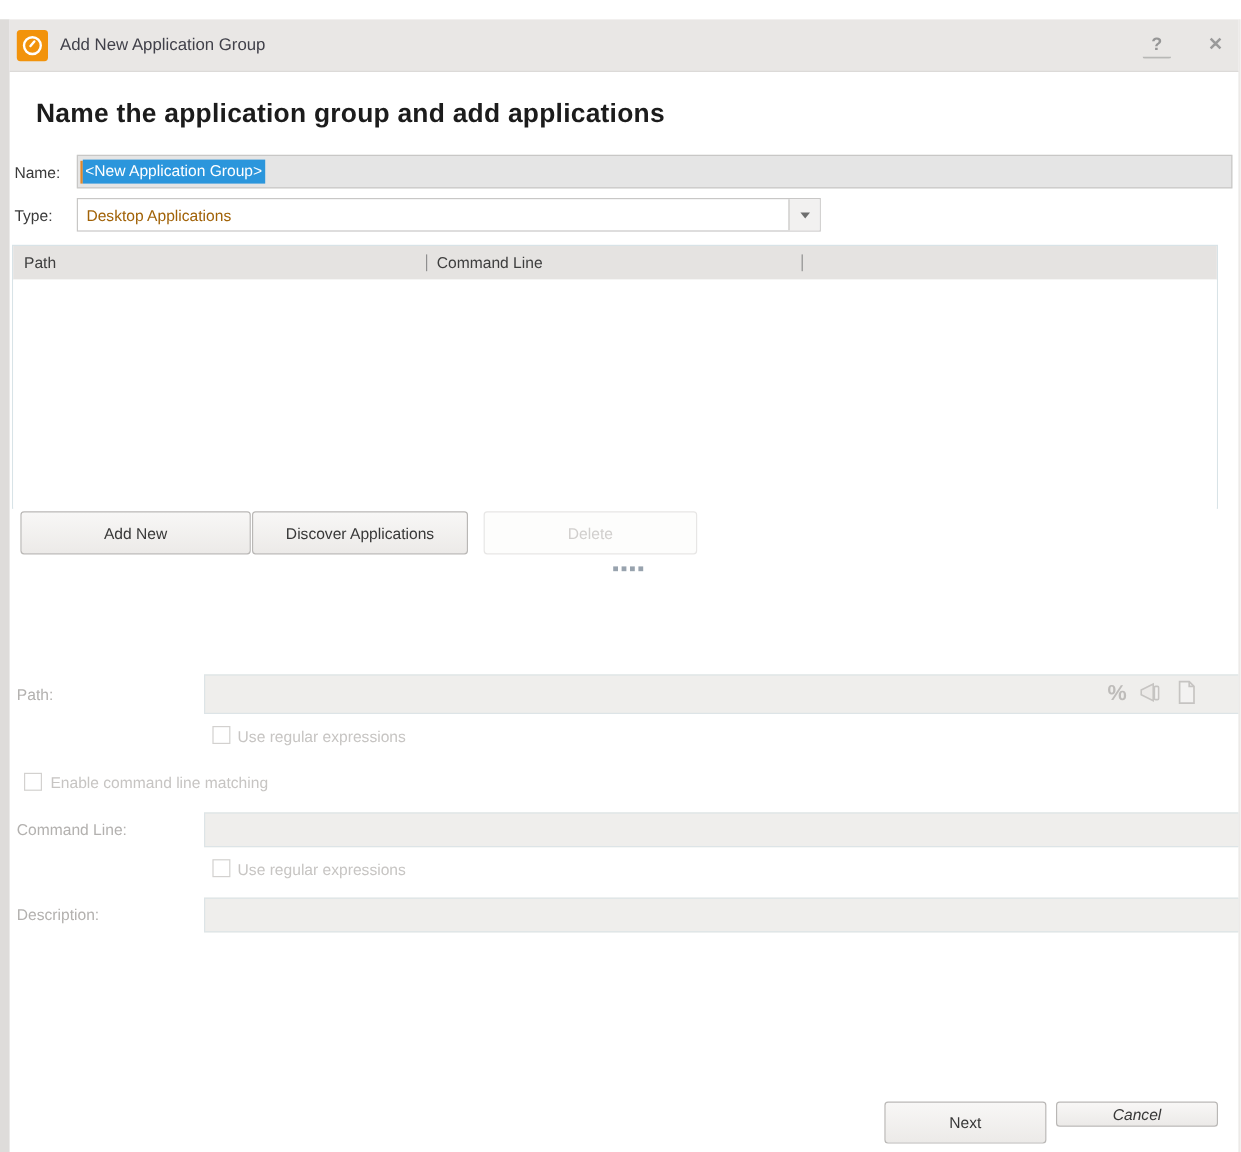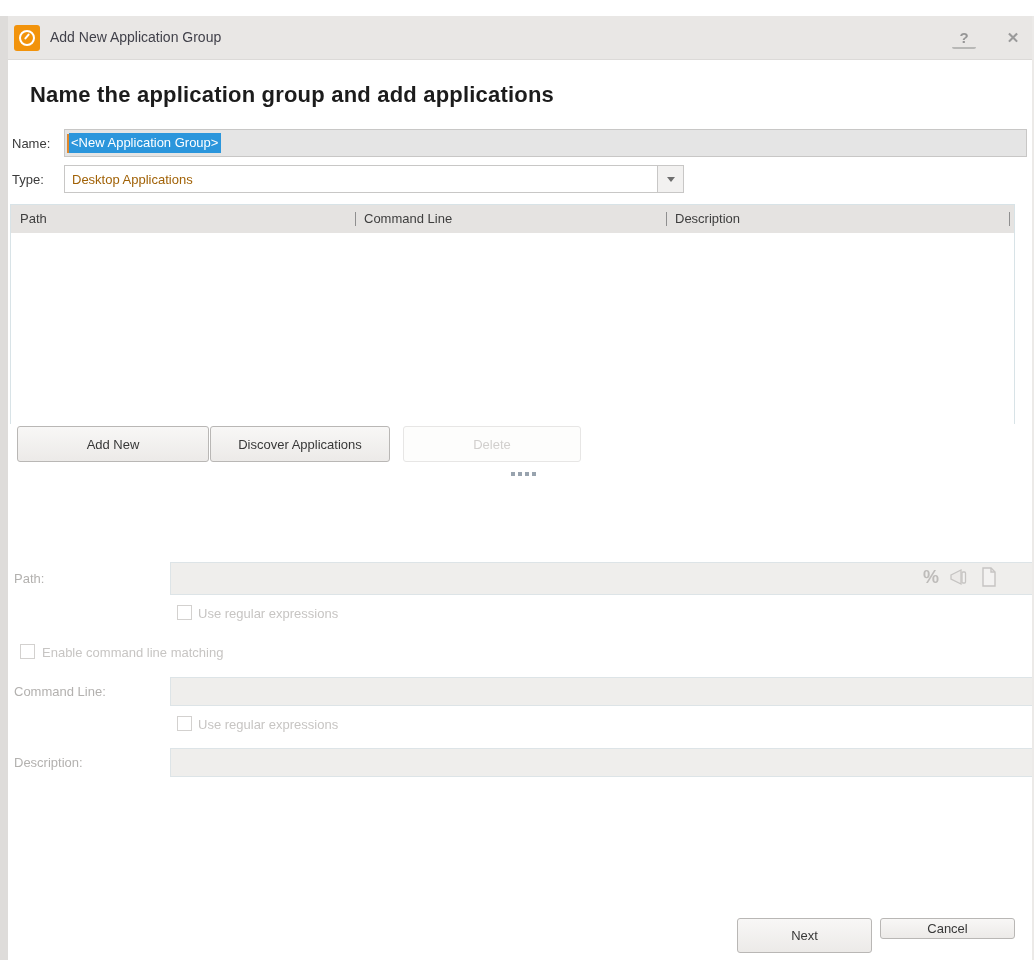--- a/index.html
+++ b/index.html
@@ -107,21 +107,21 @@
     display:flex; align-items:center; justify-content:center;
     font-family:"Liberation Sans", sans-serif;
   }
   .btn.disabled {
     border-color:#e7e6e5; background:#fdfdfc; color:#d1cfcd; cursor:default;
   }
   .btn-add      { left:9px;   top:410px; width:192px; }
   .btn-discover { left:202px; top:410px; width:180px; }
   .btn-delete   { left:395px; top:410px; width:178px; }
   .btn-next     { left:729px; top:902px; width:135px; height:35px; }
-  .btn-cancel   { left:872px; top:902px; width:135px; height:21px; }
+  .btn-cancel   { left:872px; top:902px; width:135px; height:21px;font-style:italic; }
   
   .splitter {
     position:absolute; left:490px; top:453px; width:50px; height:10px;
     display:flex; justify-content:center; gap:3px; align-items:center; cursor:row-resize;
   }
   .splitter .dot { width:4px; height:4px; background:#98a3ae; }
   
   .dis-label { position:absolute; color:#b3b1af; }
   .lbl-path  { left:6px; top:555px; }
   .lbl-cmd   { left:6px; top:668px; }
@@ -175,21 +175,20 @@
     <span class="value">Desktop Applications</span>
     <div class="arrow-btn">
       <div class="tri"></div>
     </div>
   </div>
 
   <div class="apps-table">
     <div class="apps-header">
       <div class="cell c1">Path</div>
       <div class="cell c2">Command Line</div>
-      <div class="cell c3">Description</div>
       <div class="end-sep"></div>
     </div>
     <div class="apps-body"></div>
   </div>
 
   <div class="btn btn-add">Add New</div>
   <div class="btn btn-discover">Discover Applications</div>
   <div class="btn btn-delete disabled">Delete</div>
 
   <div class="splitter">

